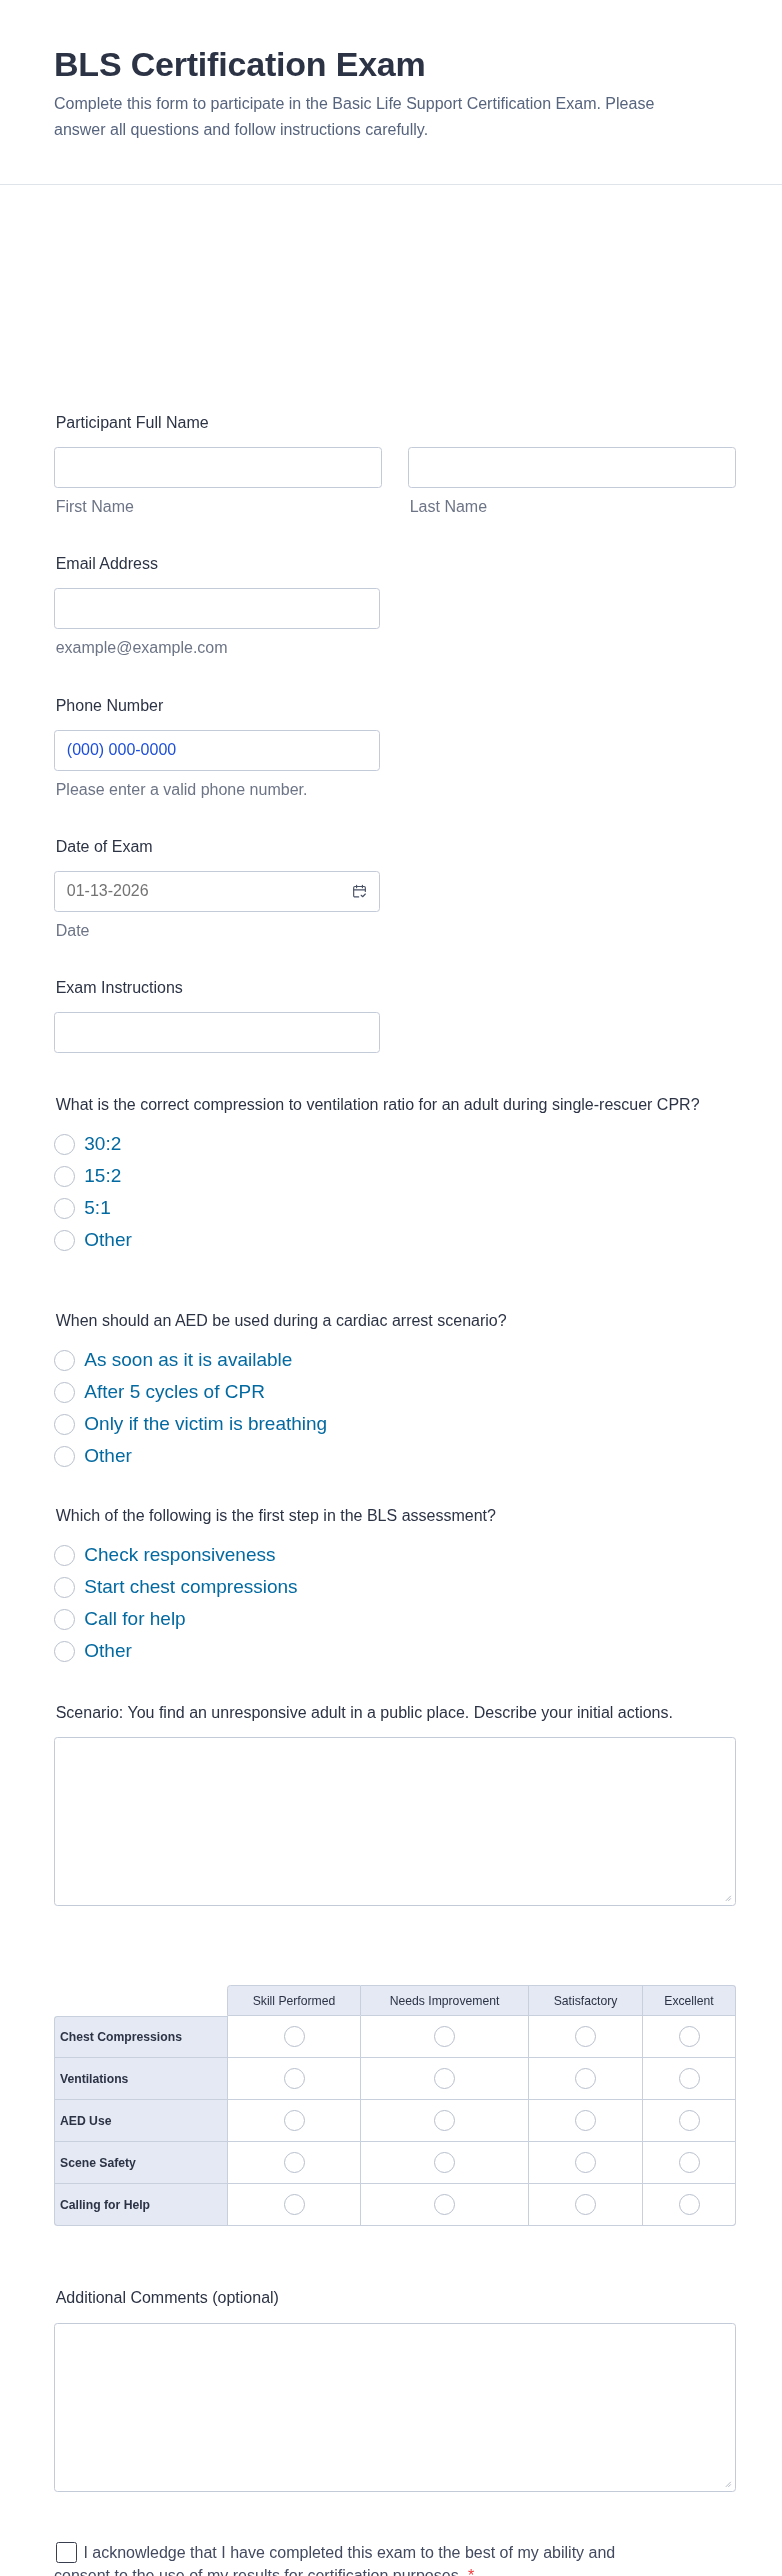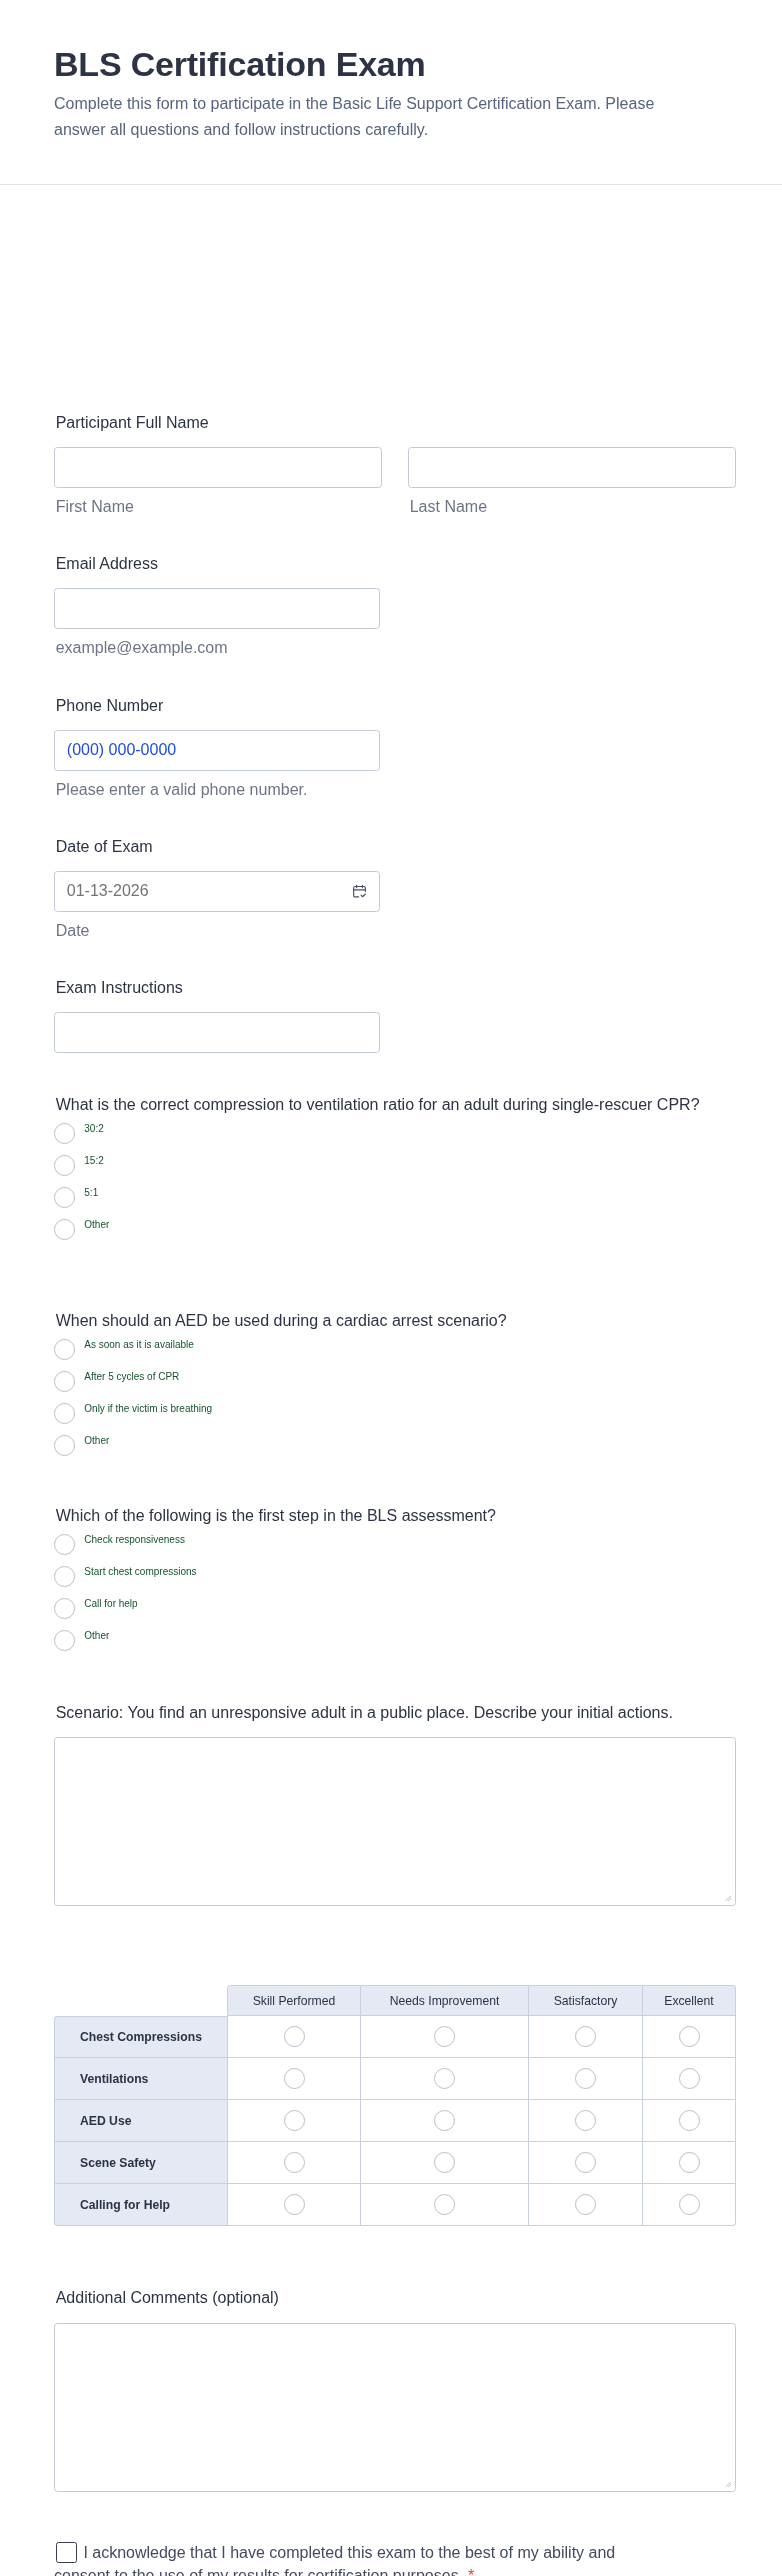--- a/index.html
+++ b/index.html
@@ -68,24 +68,24 @@
     }
     .question {
       font-size: 16px;
       line-height: 21px;
       color: #2c3345;
       padding-left: 1.7px;
     }
     .options { margin-top: 8.4px; }
     .option {
       display: flex;
-      align-items: flex-start;
+      align-items: flex-end;
       height: 32px;
-      font-size: 10px;
-      color: #14532d;
+      font-size: 19px;
+      color: #0369a1;
     }
     .radio {
       width: 21px; height: 21px;
       border: 1.3px solid #b8bfcc;
       border-radius: 50%;
       background: #fff;
       margin-right: 9.3px;
       flex-shrink: 0;
     }
     .textarea {
@@ -111,21 +111,21 @@
     .mx-head { height: 31px; }
     .mx-rowlabel {
       width: 173px;
       background: #e5e9f4;
       border-left: 0.8px solid #c9d0dd;
       border-bottom: 0.8px solid #c9d0dd;
       font-size: 12.2px;
       font-weight: 600;
       color: #2c3345;
       display: flex; align-items: center;
-      padding-left: 25px;
+      padding-left: 5px;
     }
     .mx-row:first-of-type .mx-rowlabel { }
     .mx-blank { width: 173px; }
     .mx-colhead {
       background: #e5e9f4;
       border-top: 0.8px solid #c9d0dd;
       border-right: 0.8px solid #c9d0dd;
       font-size: 12.2px;
       color: #2c3345;
       display: flex; align-items: center; justify-content: center;

